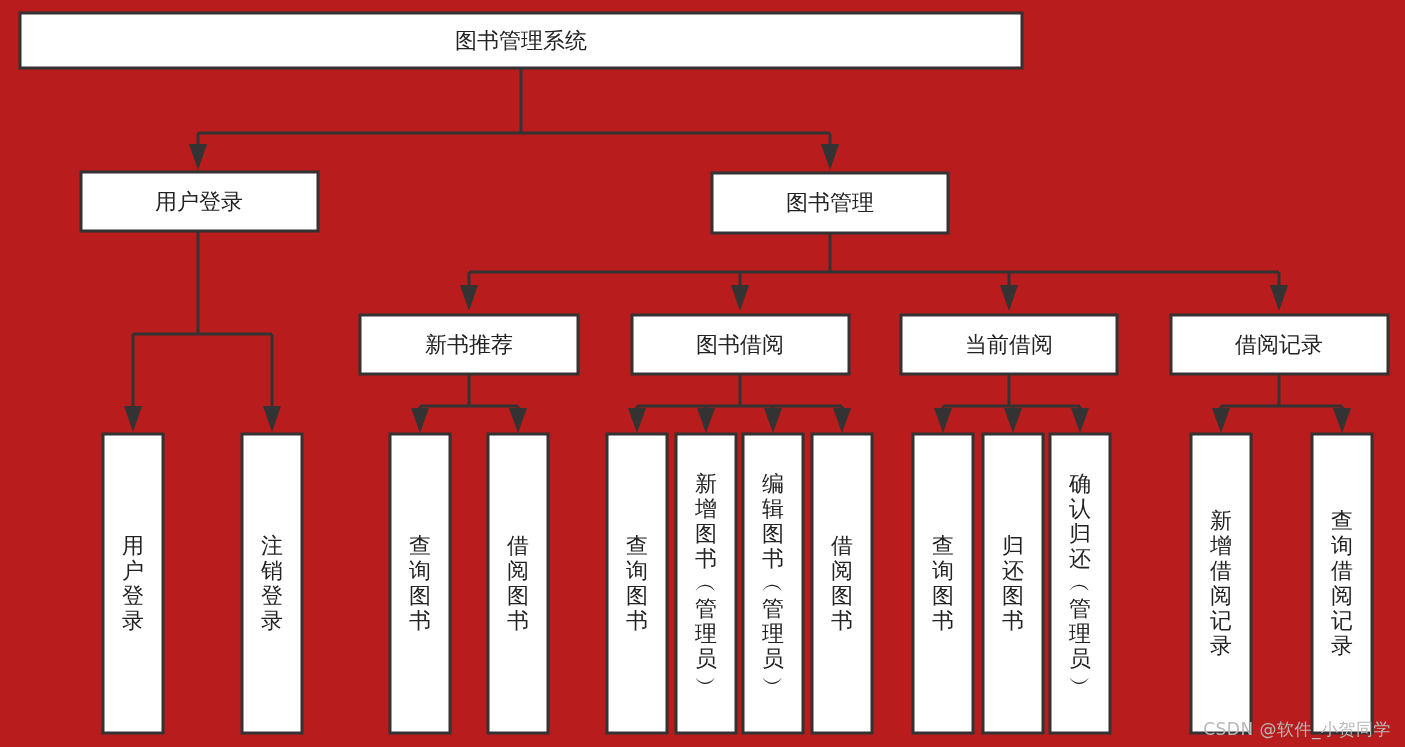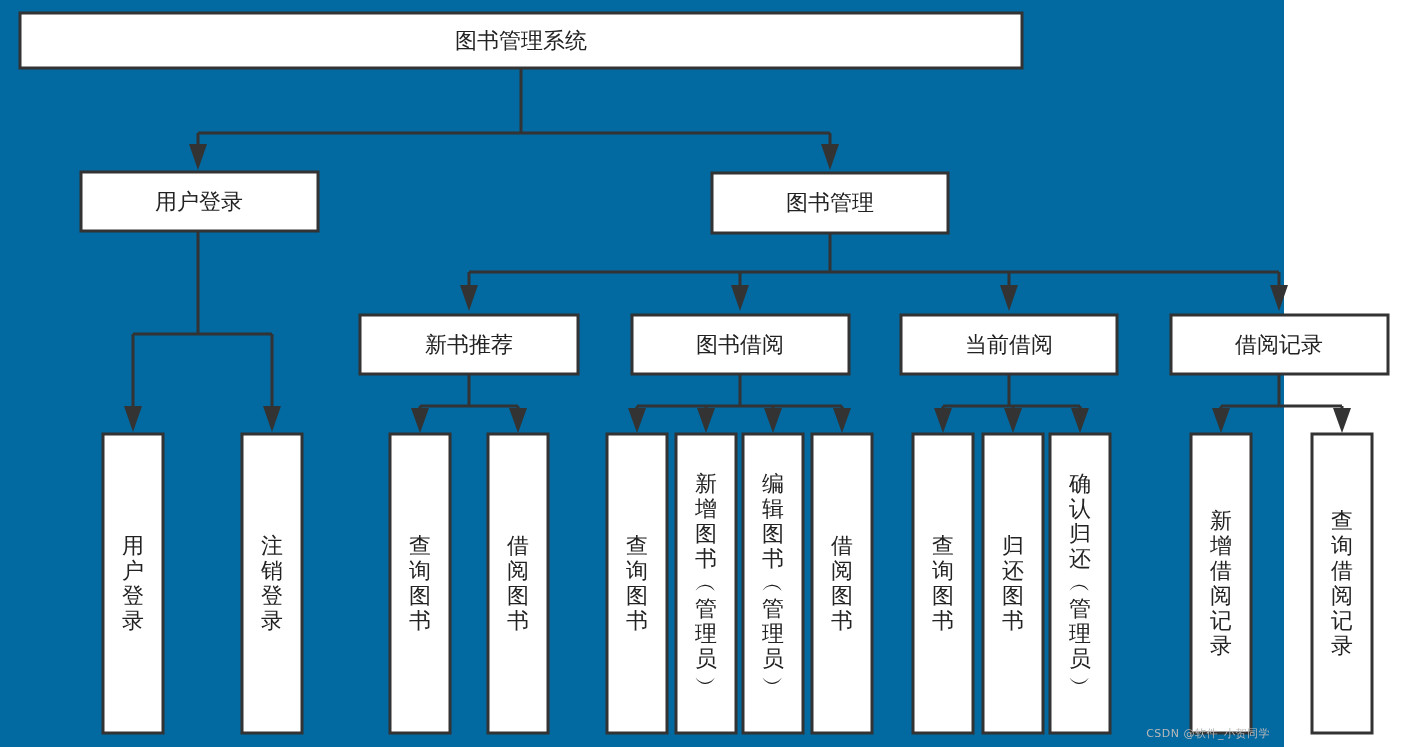--- a/index.html
+++ b/index.html
@@ -9,23 +9,23 @@
     background: #ffffff;
   }
   body {
     width: 1405px;
     height: 747px;
     font-family: "DejaVu Sans", "Liberation Sans", sans-serif;
     overflow: hidden;
   }
   #diagram-root {
     position: relative;
-    width: 1284px;
+    width: 1405px;
     height: 747px;
-    background: #0369a1;
+    background: #b91c1c;
   }
   svg.diagram {
     position: absolute;
     top: 0;
     left: 0;
     width: 1405px;
     height: 747px;
     display: block;
   }
   .node-box {
@@ -54,21 +54,21 @@
     font-family: "DejaVu Sans", "Liberation Sans", sans-serif;
     font-size: 22px;
     fill: #222222;
     text-anchor: middle;
   }
   .watermark {
     position: absolute;
     right: 14px;
     bottom: 6px;
     font-family: "DejaVu Sans", "Liberation Sans", sans-serif;
-    font-size: 11px;
+    font-size: 17px;
     color: #b9b9b9;
     letter-spacing: 0.5px;
     white-space: nowrap;
     user-select: none;
   }
 </style>
 </head>
 <body>
 
 <div id="diagram-root">

